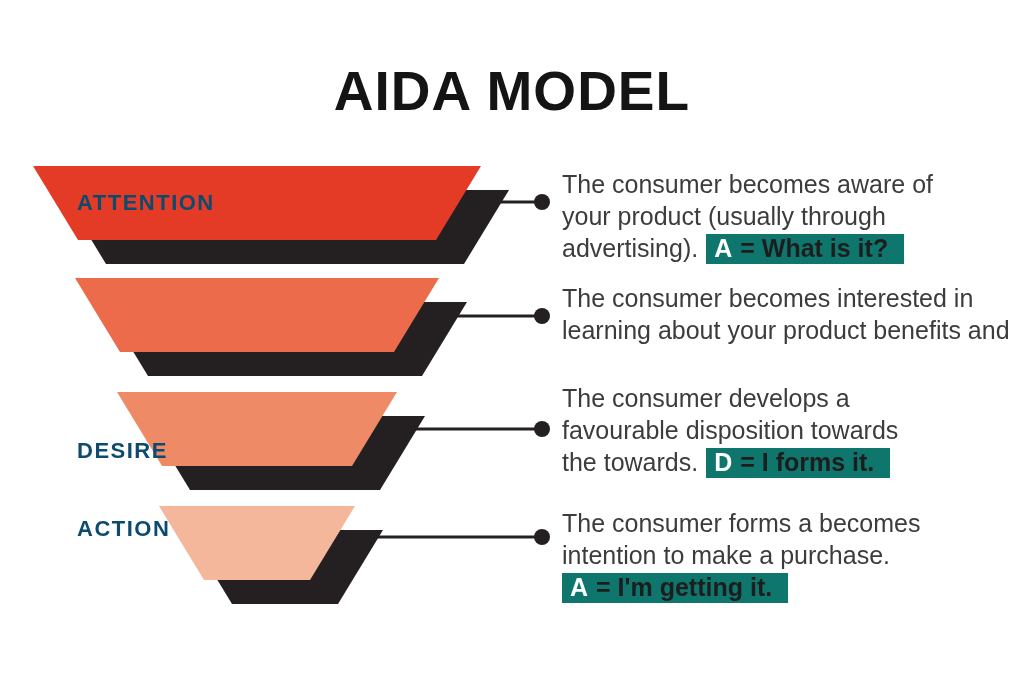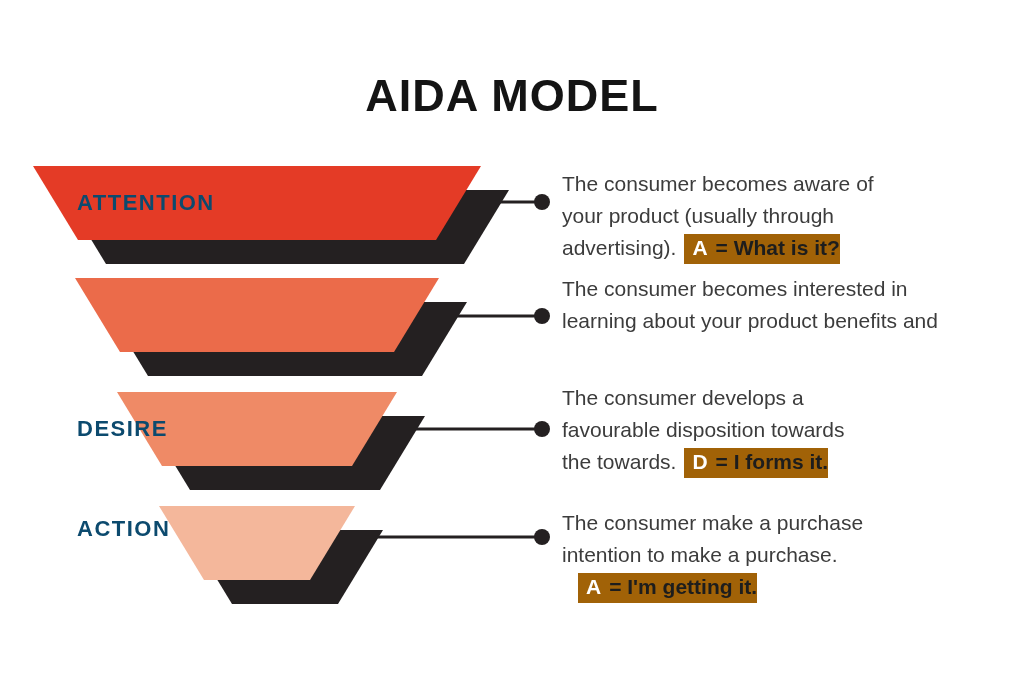--- a/index.html
+++ b/index.html
@@ -1,40 +1,40 @@
 <!DOCTYPE html>
 <html><head>
 <meta charset="utf-8">
 <style>
   html,body{margin:0;padding:0;background:#fff;}
   #canvas{
     position:relative;width:1024px;height:692px;background:#ffffff;
     overflow:hidden;font-family:"Liberation Sans",sans-serif;
   }
   .title{
-    position:absolute;top:70px;left:0;width:1024px;text-align:center;
-    font-size:45px;font-weight:900;letter-spacing:1px;color:#141414;
+    position:absolute;top:59px;left:0;width:1024px;text-align:center;
+    font-size:55px;font-weight:900;letter-spacing:1px;color:#141414;
   }
   #funnel-svg{position:absolute;top:0;left:0;}
   .stage-label{
     position:absolute;left:77px;width:360px;text-align:left;
     color:#0c4a6e;font-weight:700;font-size:22px;letter-spacing:1.5px;
     line-height:26px;
   }
   .desc{
-    position:absolute;left:562px;font-size:21px;line-height:32px;
+    position:absolute;left:562px;font-size:25px;line-height:32px;
     color:#3c3c3c;white-space:nowrap;
   }
   .dline{height:32px;}
   .chip{
-    display:inline-block;background:#a16207;color:#1d1d1d;
-    font-weight:800;padding:0 0 2px 8px;margin-left:8px;line-height:28px;
+    display:inline-block;background:#0f766e;color:#1d1d1d;
+    font-weight:800;padding:0 16px 2px 8px;margin-left:8px;line-height:28px;
   }
   .chip-letter{color:#ffffff;font-weight:800;margin-right:8px;}
-  .d3:empty + .chip{margin-left:16px;}
+  .d3:empty + .chip{margin-left:0;}
 </style>
 </head>
 <body>
 
 <div id="canvas">
 
   <div class="title">AIDA MODEL</div>
 
   <svg id="funnel-svg" width="1024" height="692" viewBox="0 0 1024 692">
 
@@ -53,39 +53,39 @@
     <circle cx="542" cy="429" r="8" fill="#242021"></circle>
     <polygon points="117,392 397,392 352,466 162,466" fill="#EF8A66"></polygon>
 
     <polygon points="187,530 383,530 338,604 232,604" fill="#242021"></polygon>
     <line x1="365" y1="537" x2="542" y2="537" stroke-width="3" stroke="#242021"></line>
     <circle cx="542" cy="537" r="8" fill="#242021"></circle>
     <polygon points="159,506 355,506 310,580 204,580" fill="#F4B79B"></polygon>
   </svg>
 
   <div class="stage-label" style="top:190px">ATTENTION</div>
-  <div class="stage-label" style="top:416px">DESIRE</div>
+  <div class="stage-label" style="top:438px">DESIRE</div>
   <div class="stage-label" style="top:516px">ACTION</div>
 
   <div class="desc" style="top:168px">
     <div class="dline">The consumer becomes aware of</div>
     <div class="dline">your product (usually through</div>
     <div class="dline"><span class="d3">advertising).</span><span class="chip"><span class="chip-letter">A</span><span class="chip-rest">= What is it?</span></span></div>
   </div>
 
-  <div class="desc" style="top:273px">
+  <div class="desc" style="top:282px">
     <div class="dline">The consumer becomes interested in</div>
     <div class="dline">learning about your product benefits and</div>
   </div>
 
   <div class="desc" style="top:382px">
     <div class="dline">The consumer develops a</div>
     <div class="dline">favourable disposition towards</div>
     <div class="dline"><span class="d3">the towards.</span><span class="chip"><span class="chip-letter">D</span><span class="chip-rest">= I forms it.</span></span></div>
   </div>
 
   <div class="desc" style="top:507px">
-    <div class="dline">The consumer make a purchase</div>
+    <div class="dline">The consumer forms a becomes</div>
     <div class="dline">intention to make a purchase.</div>
     <div class="dline"><span class="d3"></span><span class="chip"><span class="chip-letter">A</span><span class="chip-rest">= I'm getting it.</span></span></div>
   </div>
 
 </div>
 
 </body></html>

